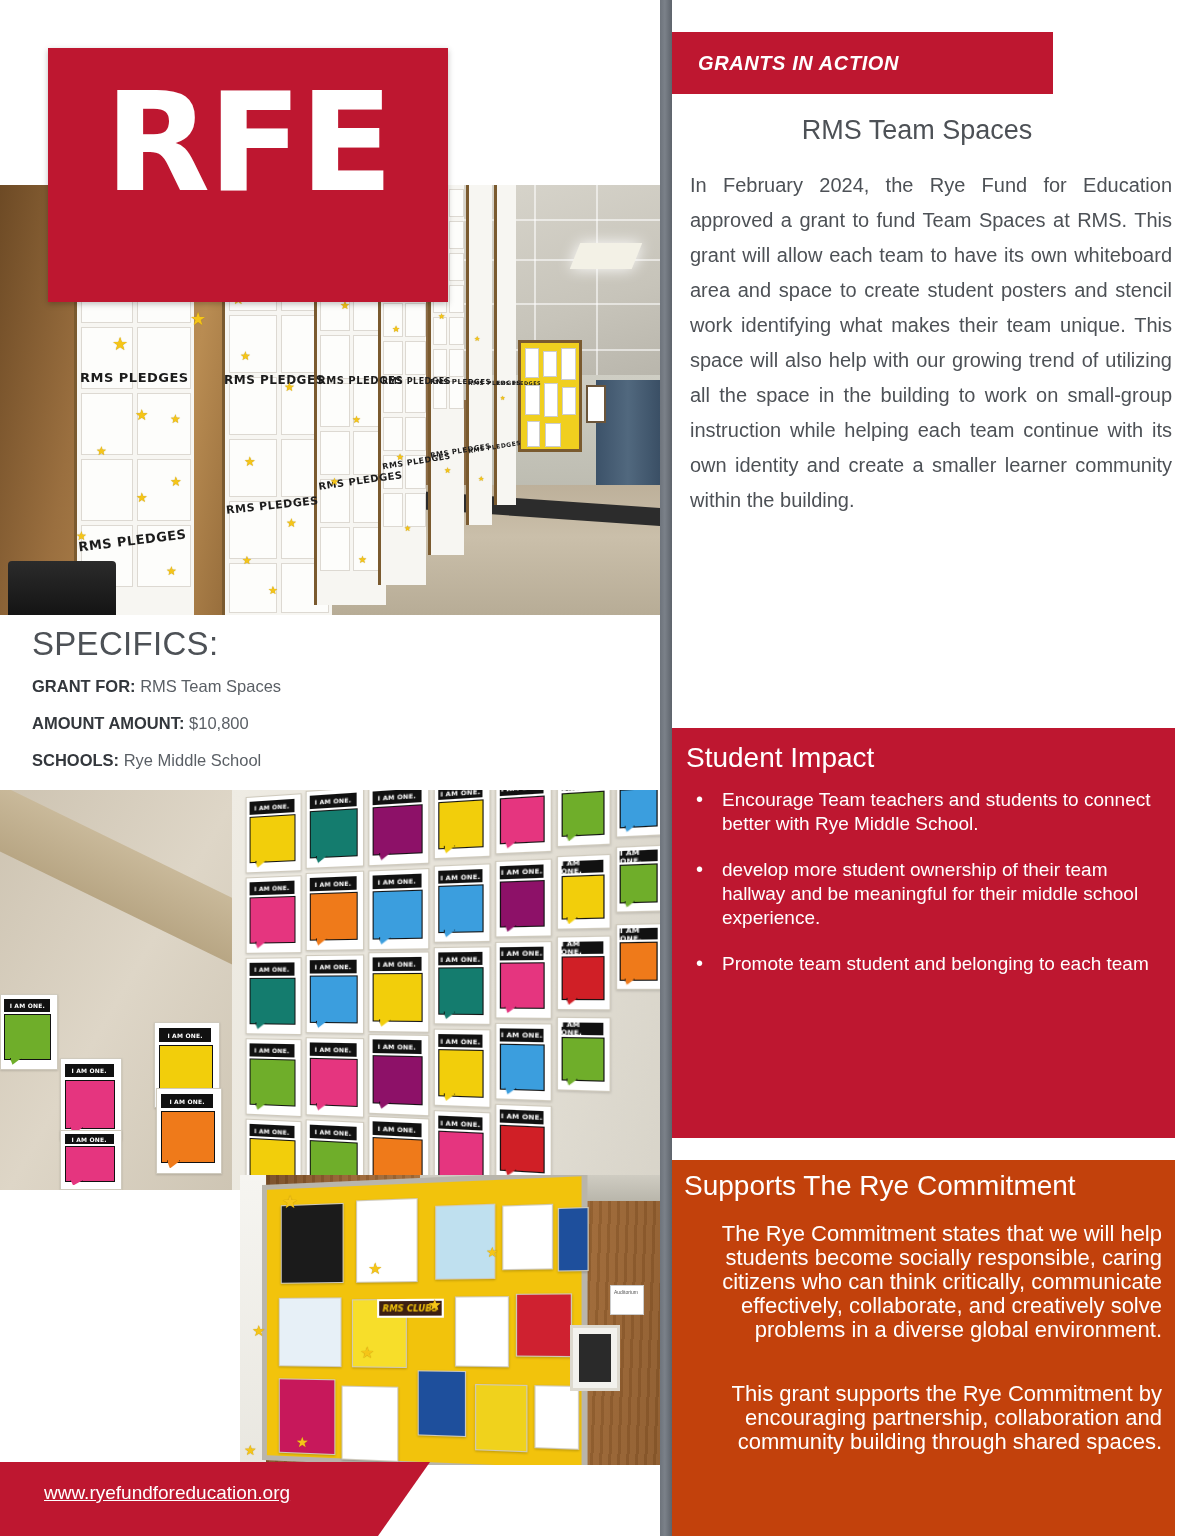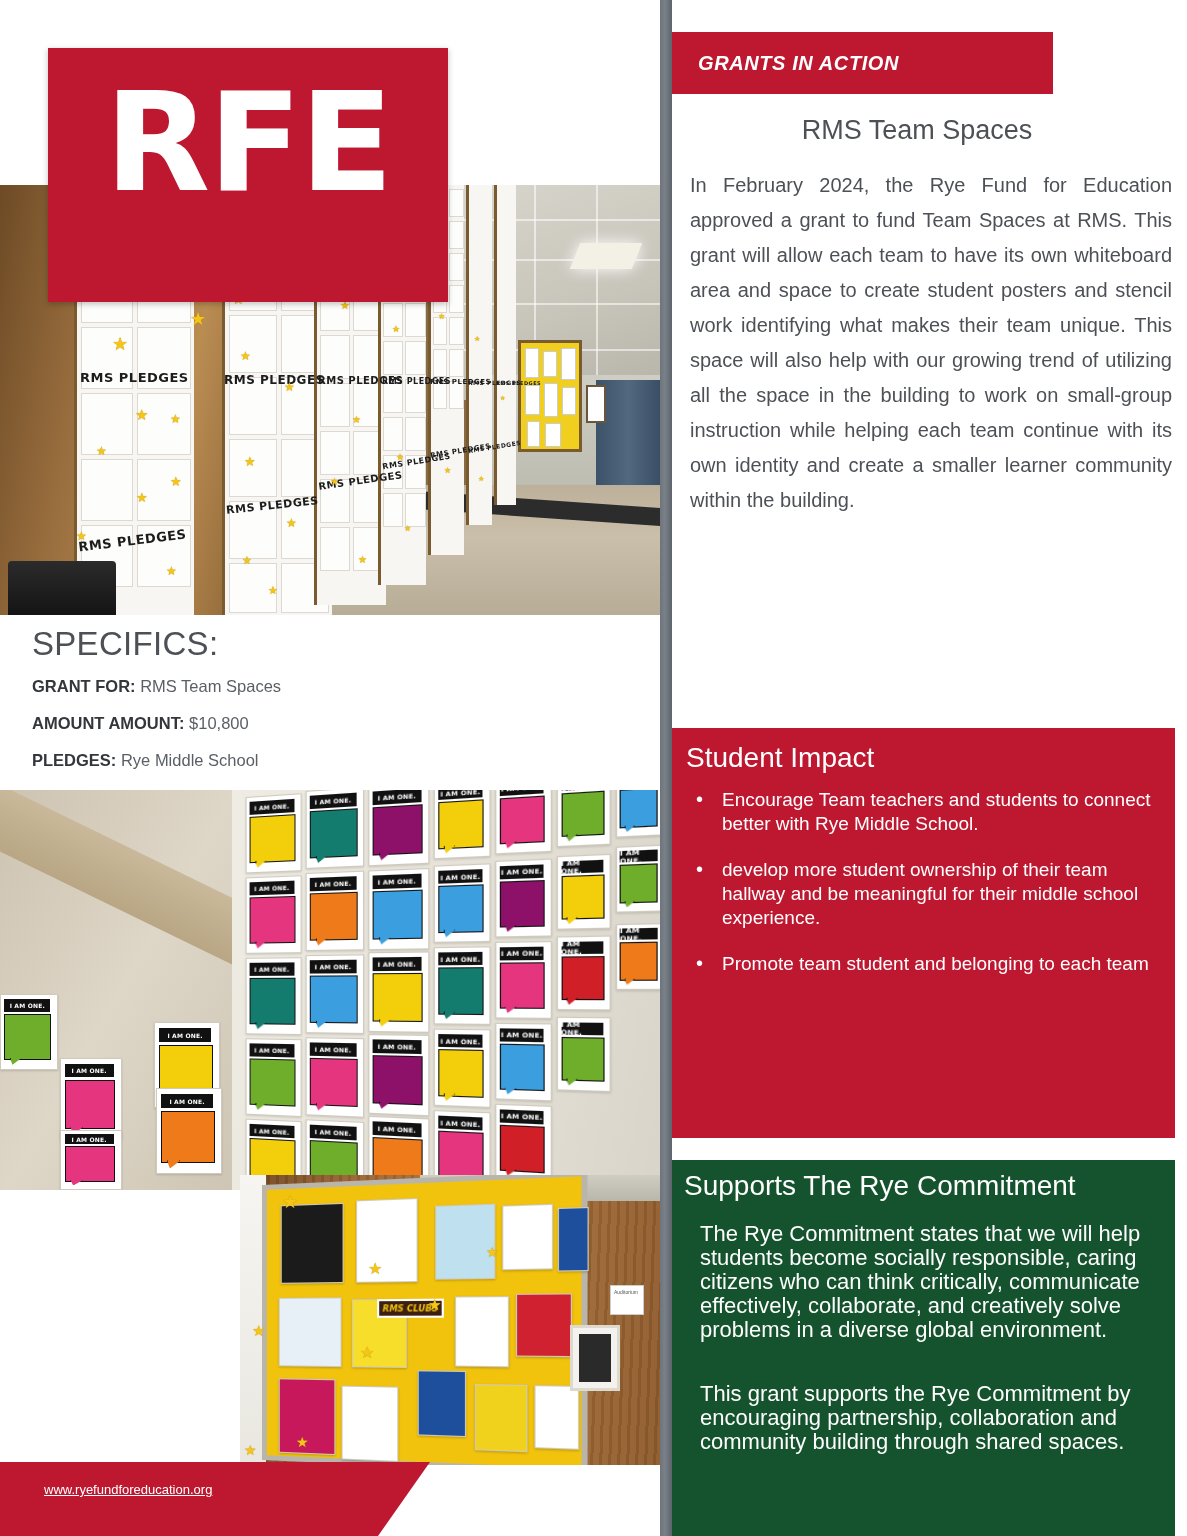--- a/index.html
+++ b/index.html
@@ -210,21 +210,21 @@
   }
 
   
   .footer-banner {
     position:absolute; left:0; top:1462px; width:430px; height:74px;
     background:#be1730;
     clip-path:polygon(0 0, 430px 0, 378px 74px, 0 74px);
   }
   .footer-link {
     position:absolute; left:44px; top:1482px;
-    font-size:13px; color:#ffffff; text-decoration:underline;
+    font-size:19px; color:#ffffff; text-decoration:underline;
     font-family:"Liberation Sans", sans-serif;
   }
 
   
   .logo {
     position:absolute; left:48px; top:48px; width:400px; height:254px;
     background:#be1730; z-index:5;
     box-shadow:0 2px 6px rgba(0,0,0,.25);
   }
   .logo .rfe {
@@ -281,21 +281,22 @@
     position:relative; padding-left:36px; margin-bottom:22px;
     color:#fff; font-size:19px; line-height:24px;
   }
   .impact-list li:before {
     content:"\2022"; position:absolute; left:10px; top:-1px;
     font-size:20px; color:#fff;
   }
 
   .commit-block {
     position:absolute; left:0; top:1160px; width:503px; height:376px;
-    background:#14532d;
+    background:#c2410c;
+    text-align:right;
   }
   .commit-block h3 {
     position:absolute; left:12px; top:10px;
     font-size:28px; font-weight:400; color:#fff; white-space:nowrap;
   }
   .commit-p {
     position:absolute; left:28px; width:462px;
     color:#fff; font-size:22px; line-height:24px;
   }
   .commit-p.p1 { top:62px; }
@@ -486,21 +487,21 @@
       <h2>SPECIFICS:</h2>
       <div class="spec-row">
         <b>GRANT FOR:</b>
         <span>RMS Team Spaces</span>
       </div>
       <div class="spec-row">
         <b>AMOUNT AMOUNT:</b>
         <span>$10,800</span>
       </div>
       <div class="spec-row">
-        <b>PLEDGES:</b>
+        <b>SCHOOLS:</b>
         <span>Rye Middle School</span>
       </div>
     </div>
 
     <div class="photo2">
       <div class="p2-wallL"></div>
       <div class="p2-beam"></div>
       <div class="p2-hall"></div>
       <div class="p2-floor"></div>
       <div class="p2-flag"></div>

